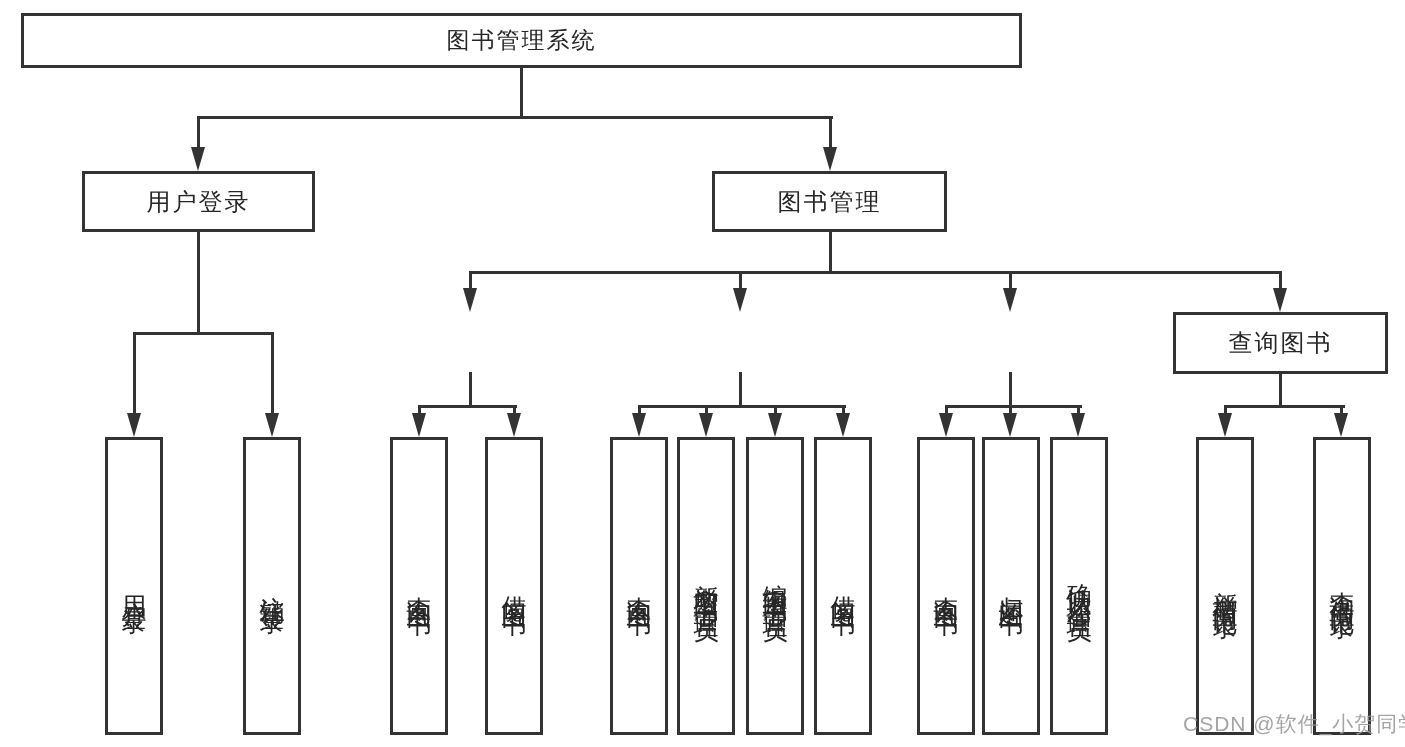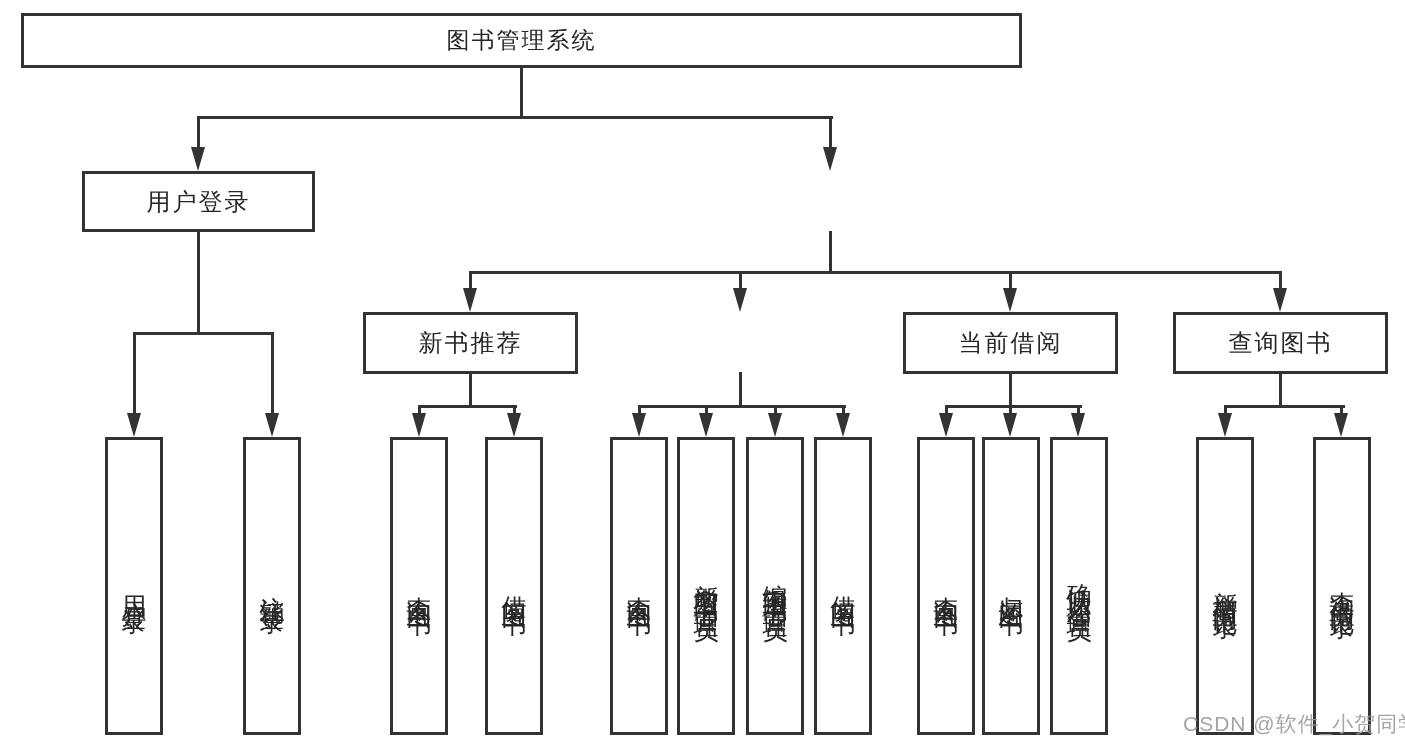--- a/index.html
+++ b/index.html
@@ -78,45 +78,42 @@
   <div class="vl" style="left:520px; top:66px; height:53px;"></div>
   <div class="hl" style="left:197px; top:116px; width:636px;"></div>
   <div class="vl" style="left:197px; top:116px; height:33px;"></div>
   <div class="vl" style="left:829px; top:116px; height:33px;"></div>
   <div class="ah" style="left:191px; top:147px;"></div>
   <div class="ah" style="left:823px; top:147px;"></div>
 
   <div class="box hbox" style="left:82px; top:171px; width:233px; height:61px;">
     <span>用户登录</span>
   </div>
+  <div class="box hbox" style="left:712px; top:171px; width:235px; height:61px;">
+    <span>图书管理</span>
+  </div>
 
   <div class="vl" style="left:197px; top:231px; height:103px;"></div>
   <div class="hl" style="left:133px; top:332px; width:141px;"></div>
   <div class="vl" style="left:133px; top:332px; height:84px;"></div>
   <div class="vl" style="left:271px; top:332px; height:84px;"></div>
   <div class="ah" style="left:127px; top:413px;"></div>
   <div class="ah" style="left:265px; top:413px;"></div>
 
   <div class="vl" style="left:829px; top:231px; height:43px;"></div>
   <div class="hl" style="left:469px; top:271px; width:813px;"></div>
   <div class="vl" style="left:469px; top:271px; height:20px;"></div>
   <div class="vl" style="left:739px; top:271px; height:20px;"></div>
   <div class="vl" style="left:1009px; top:271px; height:20px;"></div>
   <div class="vl" style="left:1279px; top:271px; height:20px;"></div>
   <div class="ah" style="left:463px; top:288px;"></div>
   <div class="ah" style="left:733px; top:288px;"></div>
   <div class="ah" style="left:1003px; top:288px;"></div>
   <div class="ah" style="left:1273px; top:288px;"></div>
 
-  <div class="box hbox" style="left:363px; top:312px; width:215px; height:62px;">
-    <span>新书推荐</span>
-  </div>
-  <div class="box hbox" style="left:903px; top:312px; width:215px; height:62px;">
-    <span>当前借阅</span>
-  </div>
   <div class="box hbox" style="left:1173px; top:312px; width:215px; height:62px;">
     <span>查询图书</span>
   </div>
 
   <div class="vl" style="left:469px; top:372px; height:36px;"></div>
   <div class="hl" style="left:418px; top:405px; width:99px;"></div>
   <div class="vl" style="left:418px; top:405px; height:11px;"></div>
   <div class="vl" style="left:513px; top:405px; height:11px;"></div>
   <div class="ah" style="left:412px; top:413px;"></div>
   <div class="ah" style="left:507px; top:413px;"></div>

